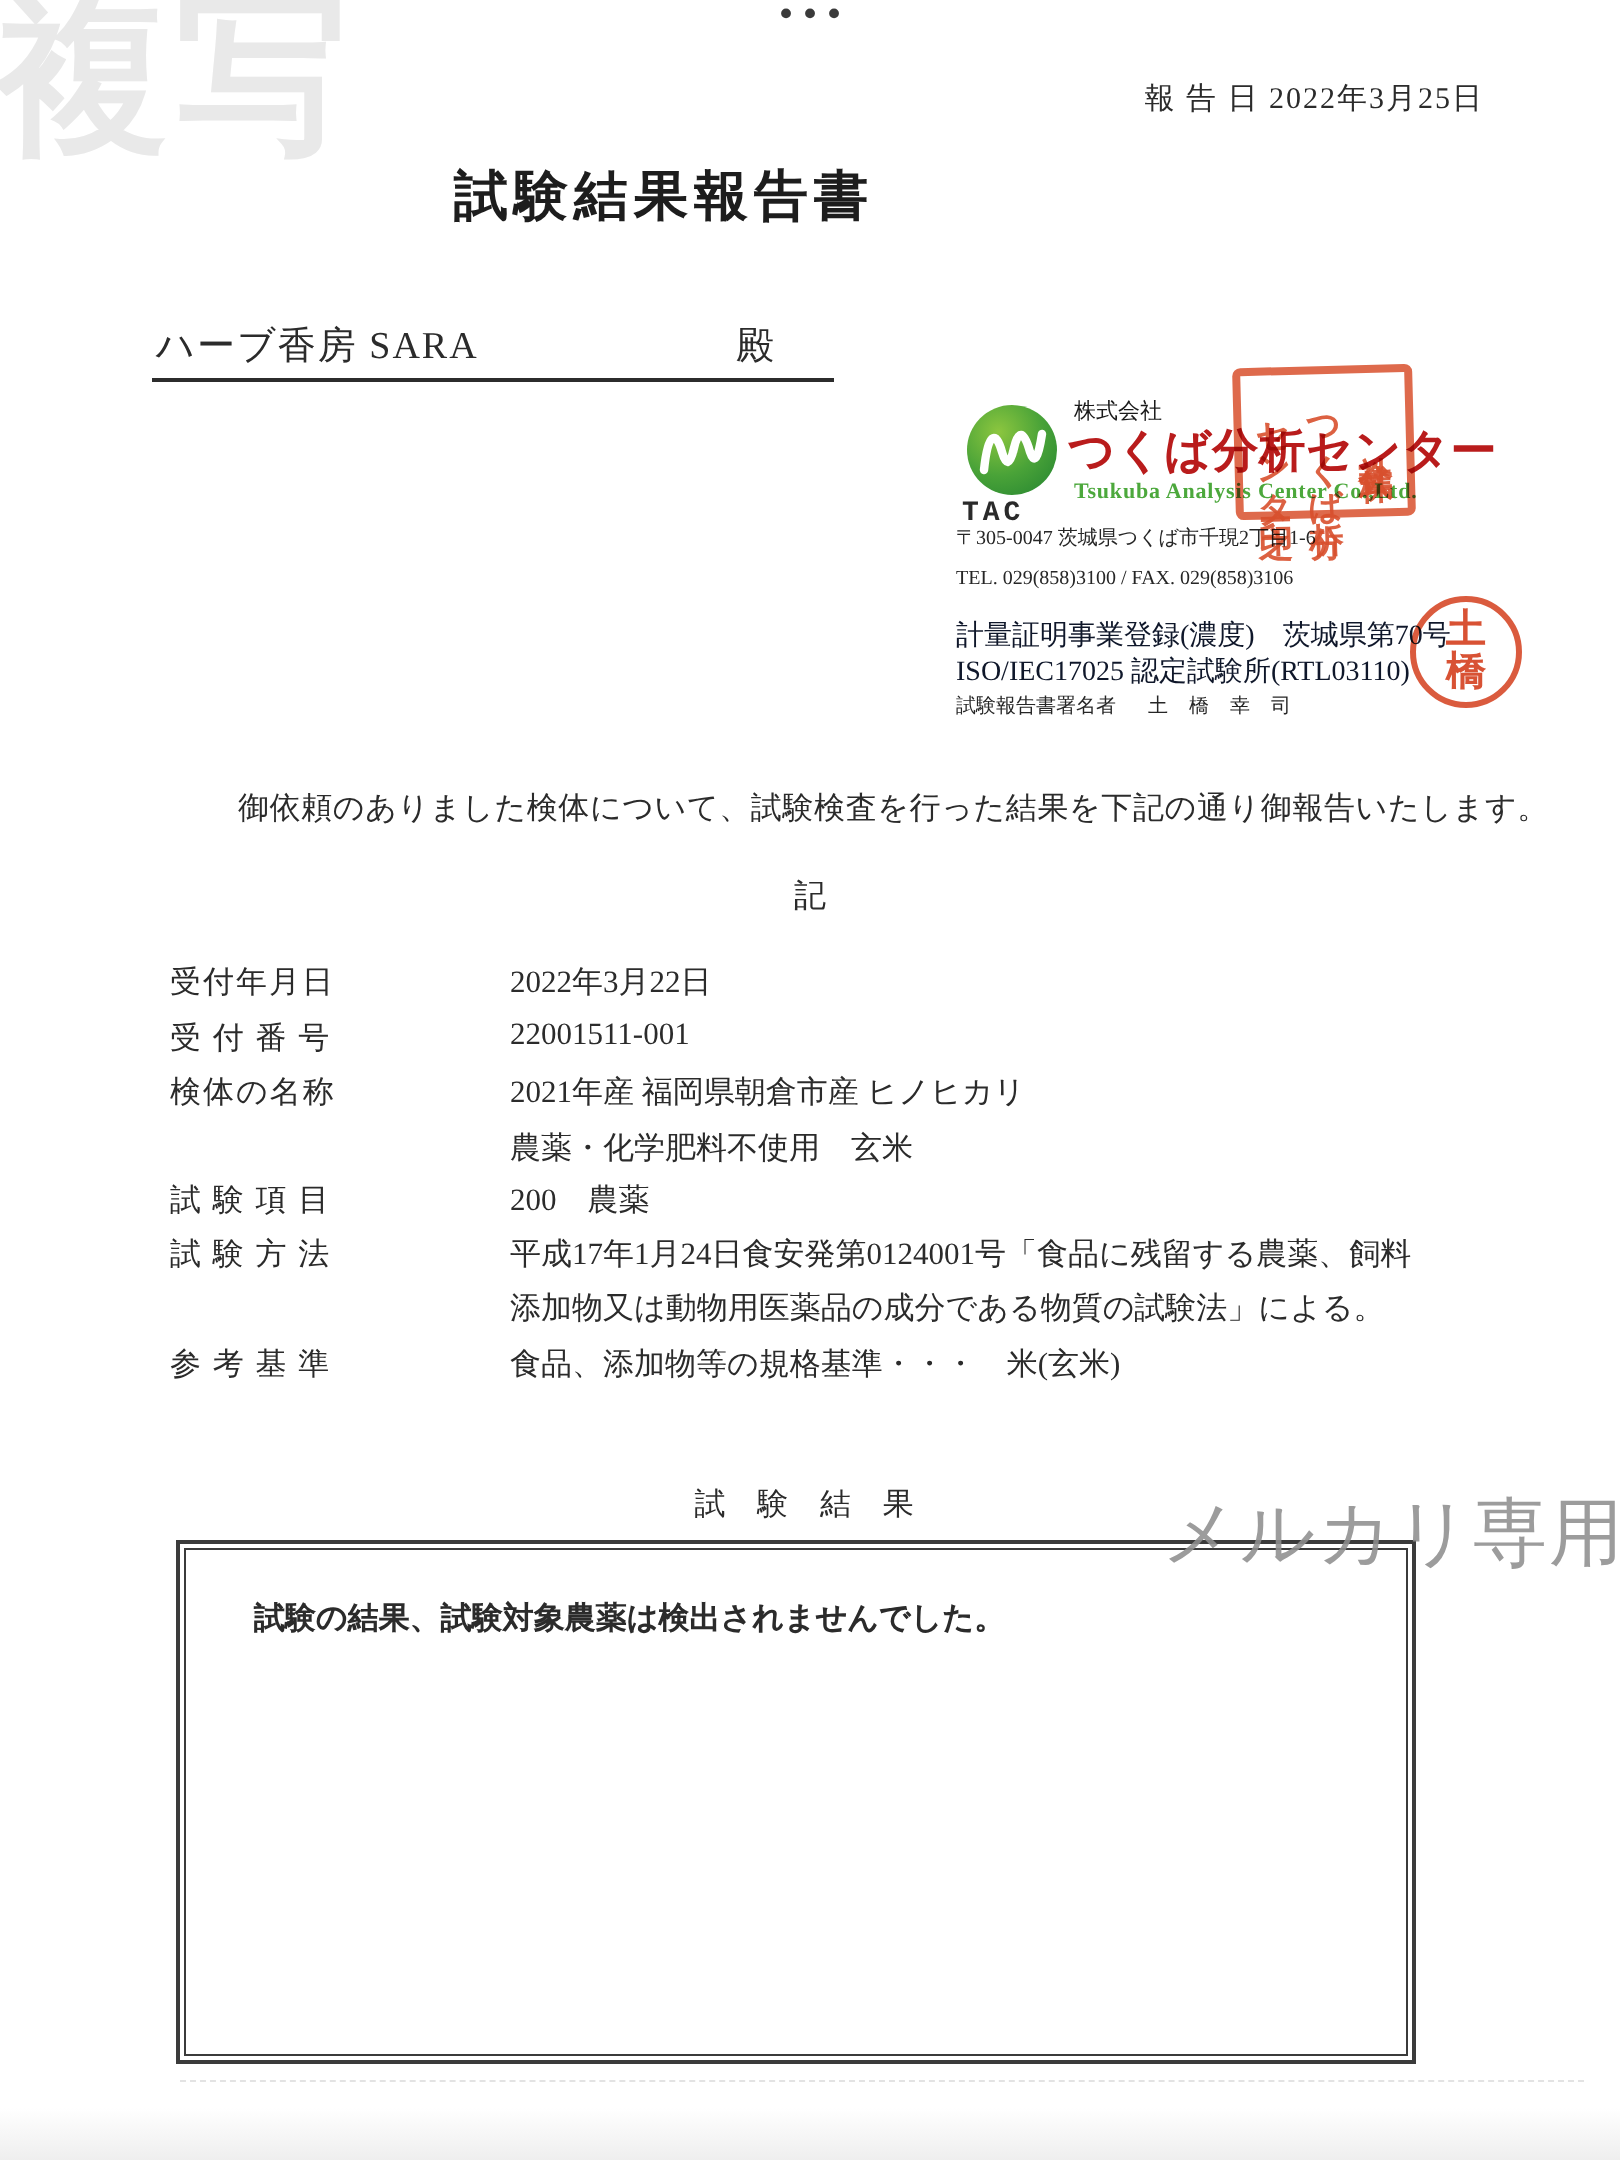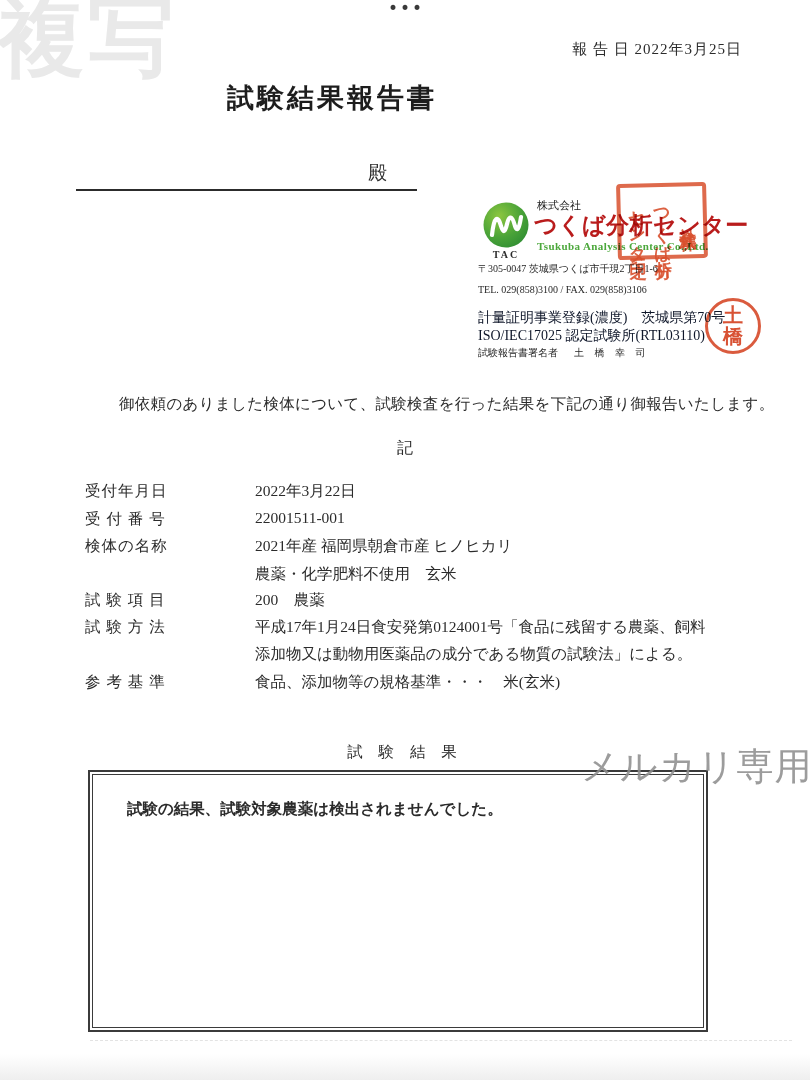--- a/index.html
+++ b/index.html
@@ -30,23 +30,23 @@
     font-size:27px;font-weight:600;letter-spacing:3px;color:#1d1d1d;}
 
   
   .addressee{left:76px;top:160px;width:341px;height:29px;
     border-bottom:2px solid #2c2c2c;font-size:19px;}
   .addressee .name{position:absolute;left:2px;bottom:3px;letter-spacing:1px;}
   .addressee .honorific{position:absolute;right:30px;bottom:3px;}
 
   
   .logo-circle{left:483px;top:202px;width:46px;height:46px;}
-  .logo-tac{left:481px;top:249px;width:50px;text-align:center;font-size:10px;
+  .logo-tac{left:481px;top:249px;width:50px;text-align:left;font-size:14px;
     font-weight:bold;letter-spacing:2px;color:#2a2a2a;
-    font-family:Liberation Serif, serif;}
+    font-family:Liberation Mono, monospace;}
   .co-prefix{left:537px;top:198px;font-size:11px;color:#1a1a1a;
     font-family:"Liberation Sans","DejaVu Sans",sans-serif;}
   .co-name{left:534px;top:210px;font-size:23px;font-weight:600;color:#b91c1c;
     letter-spacing:.5px;font-family:Liberation Serif, serif;white-space:nowrap;}
   .co-name-en{left:537px;top:240px;font-size:11px;font-weight:bold;color:#4ca83c;
     letter-spacing:.4px;font-family:Liberation Serif, serif;}
   .co-line{left:478px;font-size:10px;white-space:nowrap;color:#262626;}
   .reg-line{left:478px;font-size:14px;white-space:nowrap;color:#0f172a;}
   .signer .name{letter-spacing:4px;margin-left:16px;}
 
@@ -99,20 +99,21 @@
 <div class="abs dots">•••</div>
 
 <div class="abs report-date">
   <span>報 告 日</span>
   <span>2022年3月25日</span>
 </div>
 
 <div class="abs doc-title">試験結果報告書</div>
 
 <div class="abs addressee">
+  <span class="name">ハーブ香房 SARA</span>
   <span class="honorific">殿</span>
 </div>
 
 <div class="abs logo-circle">
   <svg width="46" height="46" viewBox="0 0 46 46">
     <defs>
       <radialGradient id="g" cx="35%" cy="30%" r="80%">
         <stop offset="0%" stop-color="#8cc63f"></stop>
         <stop offset="60%" stop-color="#4aa338"></stop>
         <stop offset="100%" stop-color="#2f8d33"></stop>

